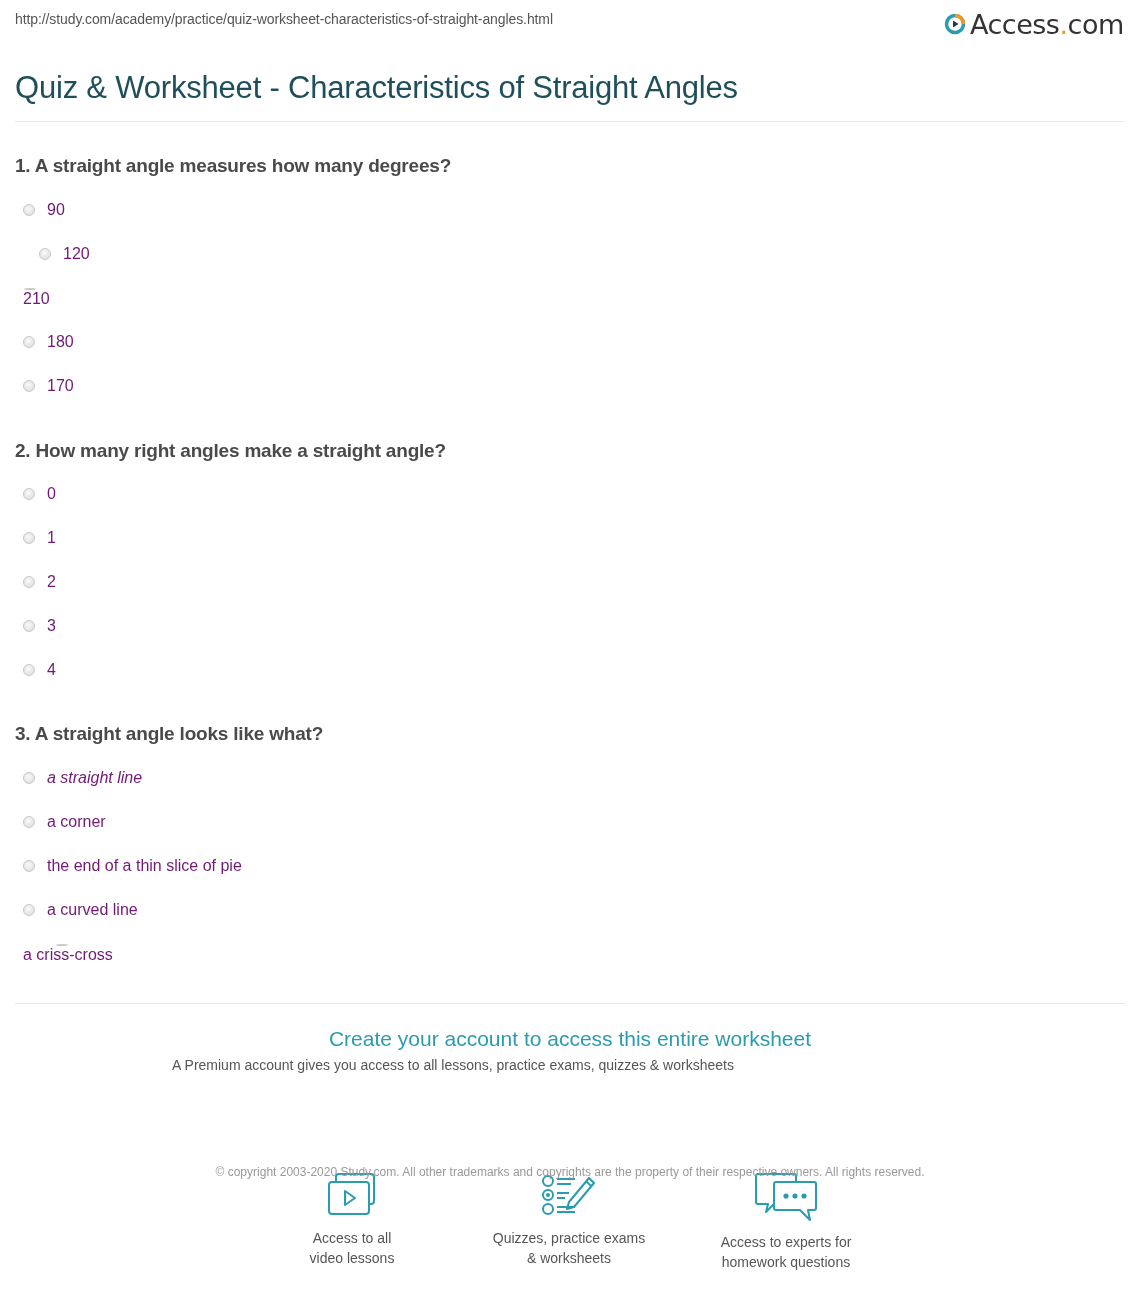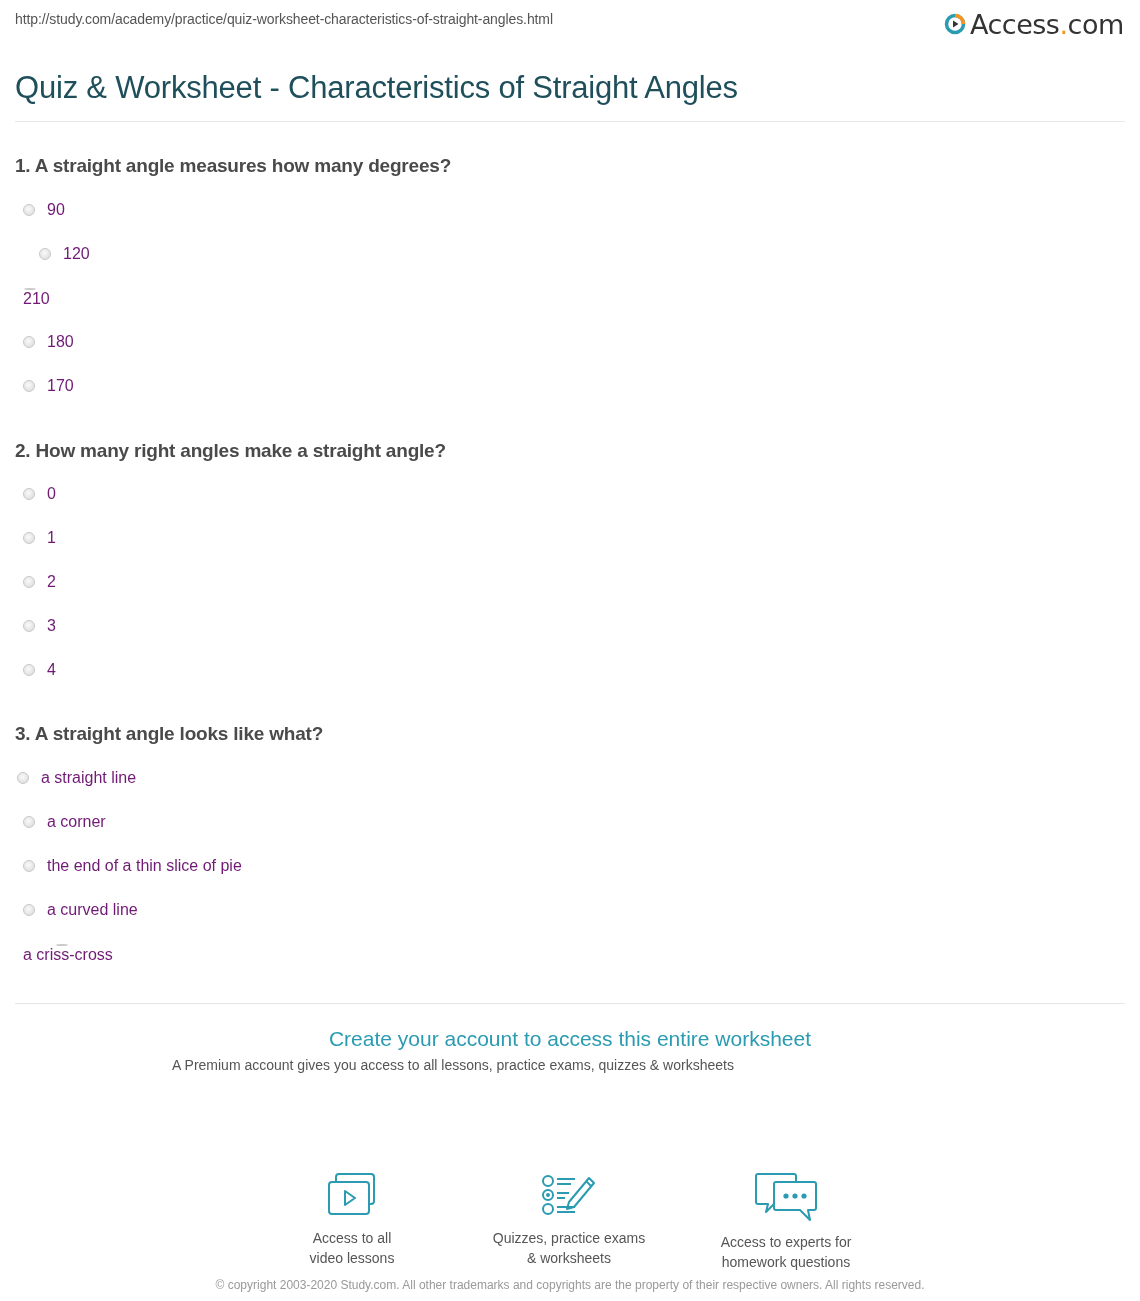--- a/index.html
+++ b/index.html
@@ -24,21 +24,21 @@
 
   .bottom-rule { position: absolute; left: 15px; top: 1003px; width: 1110px; height: 1px; background: #e6e6e6; }
 
   .cta-title { position: absolute; left: 0; width: 1140px; top: 1027px; text-align: center; font-size: 21px; color: #2a9bb0; font-weight: 400; }
   .cta-sub { position: absolute; left: 0; width: 906px; top: 1057px; text-align: center; font-size: 14px; color: #555; }
 
   .feature { position: absolute; top: 1172px; width: 200px; text-align: center; }
   .feature svg { display: block; margin: 0 auto; }
   .feature-label { margin-top: 10px; font-size: 14px; color: #555; line-height: 20px; }
 
-  .copyright { position: absolute; left: 210px; width: 720px; top: 1277px; text-align: center; font-size: 12px; color: #999; line-height: 17px; }
+  .copyright { position: absolute; left: 210px; width: 720px; top: 1164px; text-align: center; font-size: 12px; color: #999; line-height: 17px; }
 </style>
 </head>
 <body>
 
 <div class="url">http://study.com/academy/practice/quiz-worksheet-characteristics-of-straight-angles.html</div>
 
 <div class="logo">
   <span class="logo-mark">
     <svg width="22" height="22" viewBox="0 0 22 22">
       <circle cx="11" cy="11" r="8.5" fill="none" stroke="#2a9bb0" stroke-width="3.5"></circle>
@@ -96,21 +96,21 @@
     <span class="opt-label">3</span>
   </div>
 <div class="option" style="top:660px; left:23px;">
     <span class="radio"></span>
     <span class="opt-label">4</span>
   </div>
 
 <div class="question" style="top:723px;">
   <div class="q-text">3. A straight angle looks like what?</div>
 </div>
-<div class="option" style="top:768px; left:17px;">
+<div class="option" style="top:768px; left:23px;font-style:italic;">
     <span class="radio"></span>
     <span class="opt-label">a straight line</span>
   </div>
 <div class="option" style="top:812px; left:23px;">
     <span class="radio"></span>
     <span class="opt-label">a corner</span>
   </div>
 <div class="option" style="top:856px; left:23px;">
     <span class="radio"></span>
     <span class="opt-label">the end of a thin slice of pie</span>

